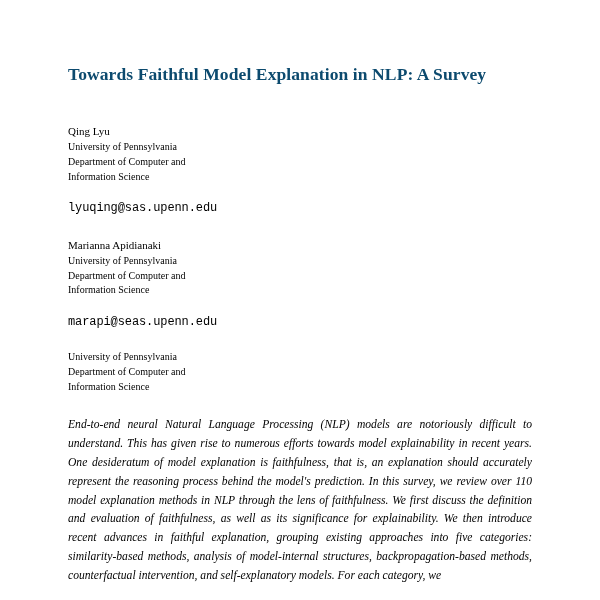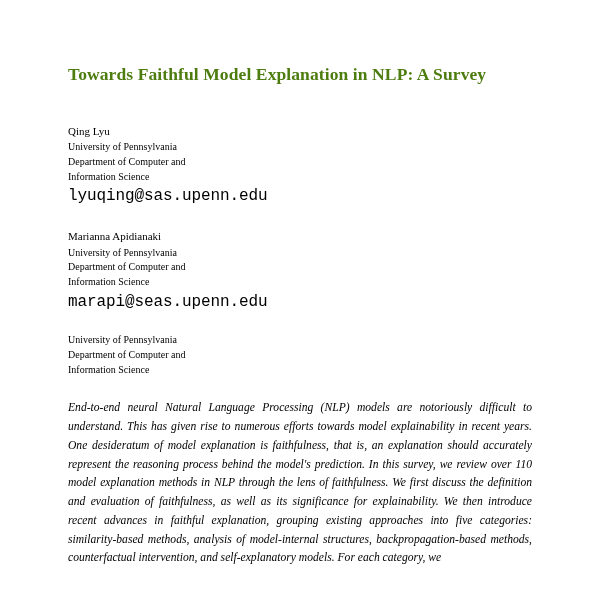--- a/index.html
+++ b/index.html
@@ -23,43 +23,43 @@
     padding: 0 68px;
   }
   .title {
     margin: 0;
     padding-top: 62px;
     font-family: "Liberation Serif", serif;
     font-size: 17.5px;
     font-weight: bold;
     line-height: 1.42;
     letter-spacing: 0.1px;
-    color: #4d7c0f;
+    color: #0c4a6e;
   }
   .authors {
     margin-top: 36px;
   }
   .author-block {
     margin-bottom: 18px;
   }
   .author-name {
     font-size: 11px;
     line-height: 1.5;
     margin-bottom: 1px;
   }
   .author-line {
     font-size: 10px;
     line-height: 1.47;
   }
   .author-email {
     font-family: "Liberation Mono", monospace;
-    font-size: 16px;
+    font-size: 12px;
     line-height: 1.6;
     letter-spacing: -0.1px;
-    margin-top: 0;
+    margin-top: 15px;
   }
   .abstract {
     margin-top: 22px;
     font-style: italic;
     font-size: 11.6px;
     line-height: 1.62;
     text-align: justify;
     text-justify: inter-word;
     hyphens: auto;
   }

